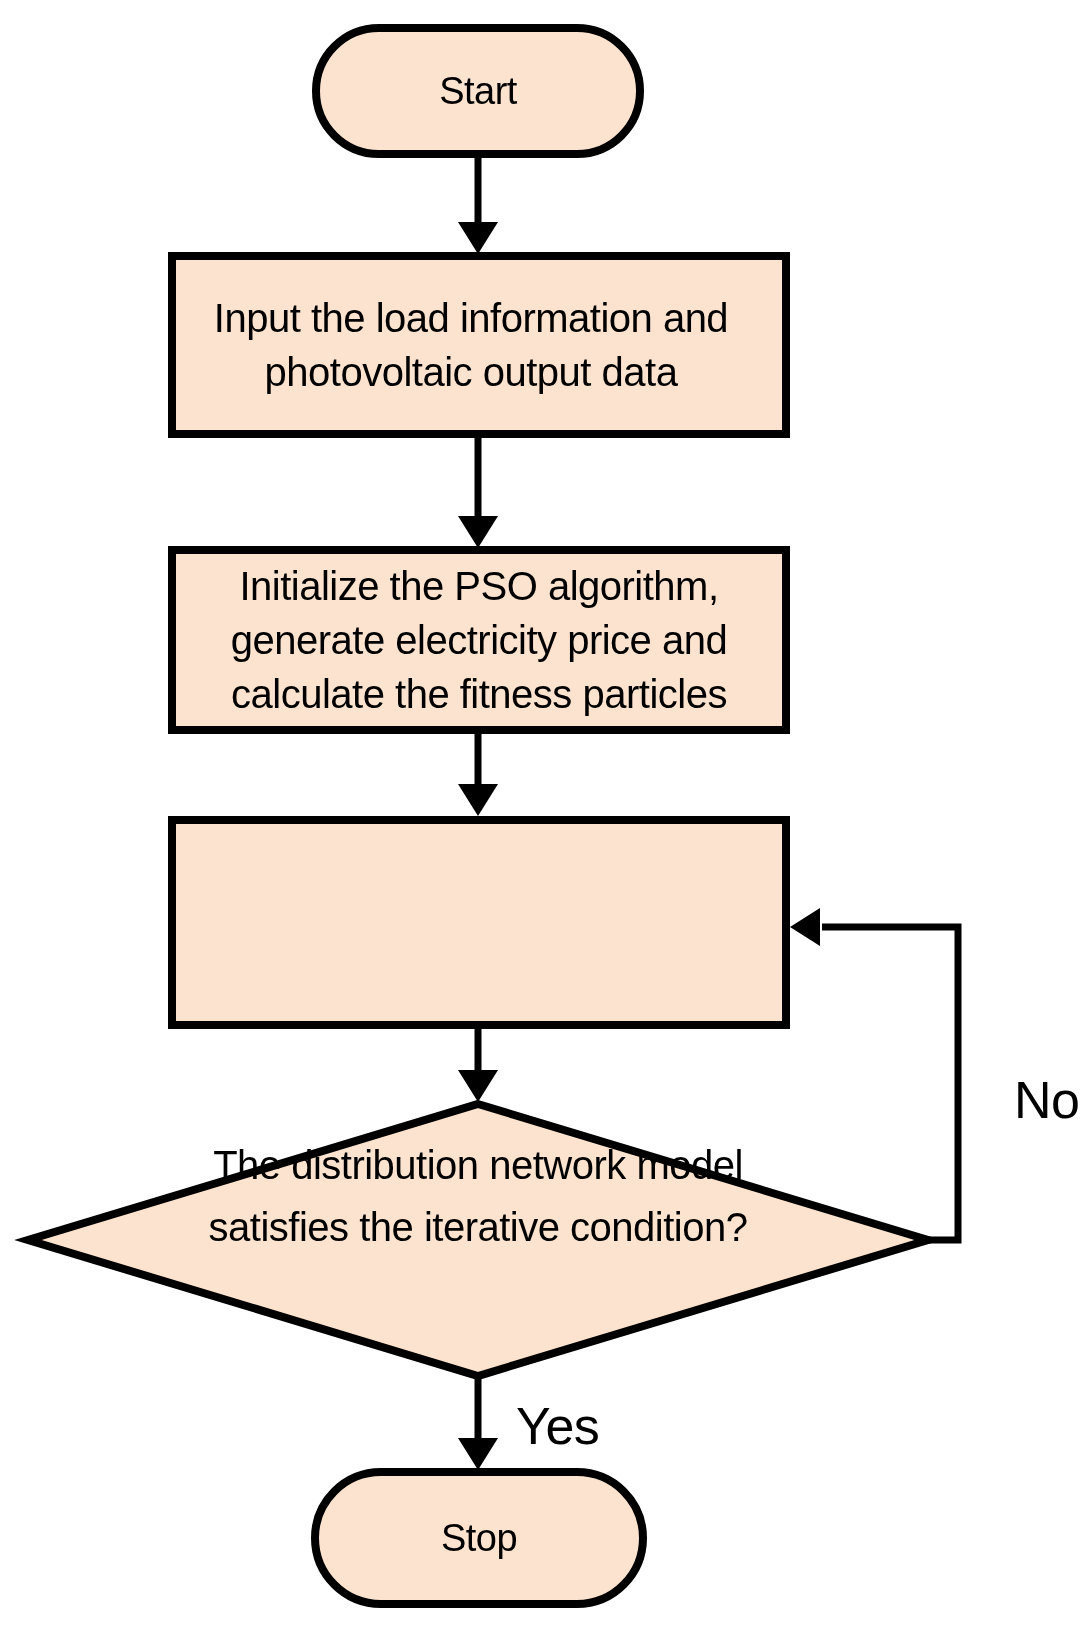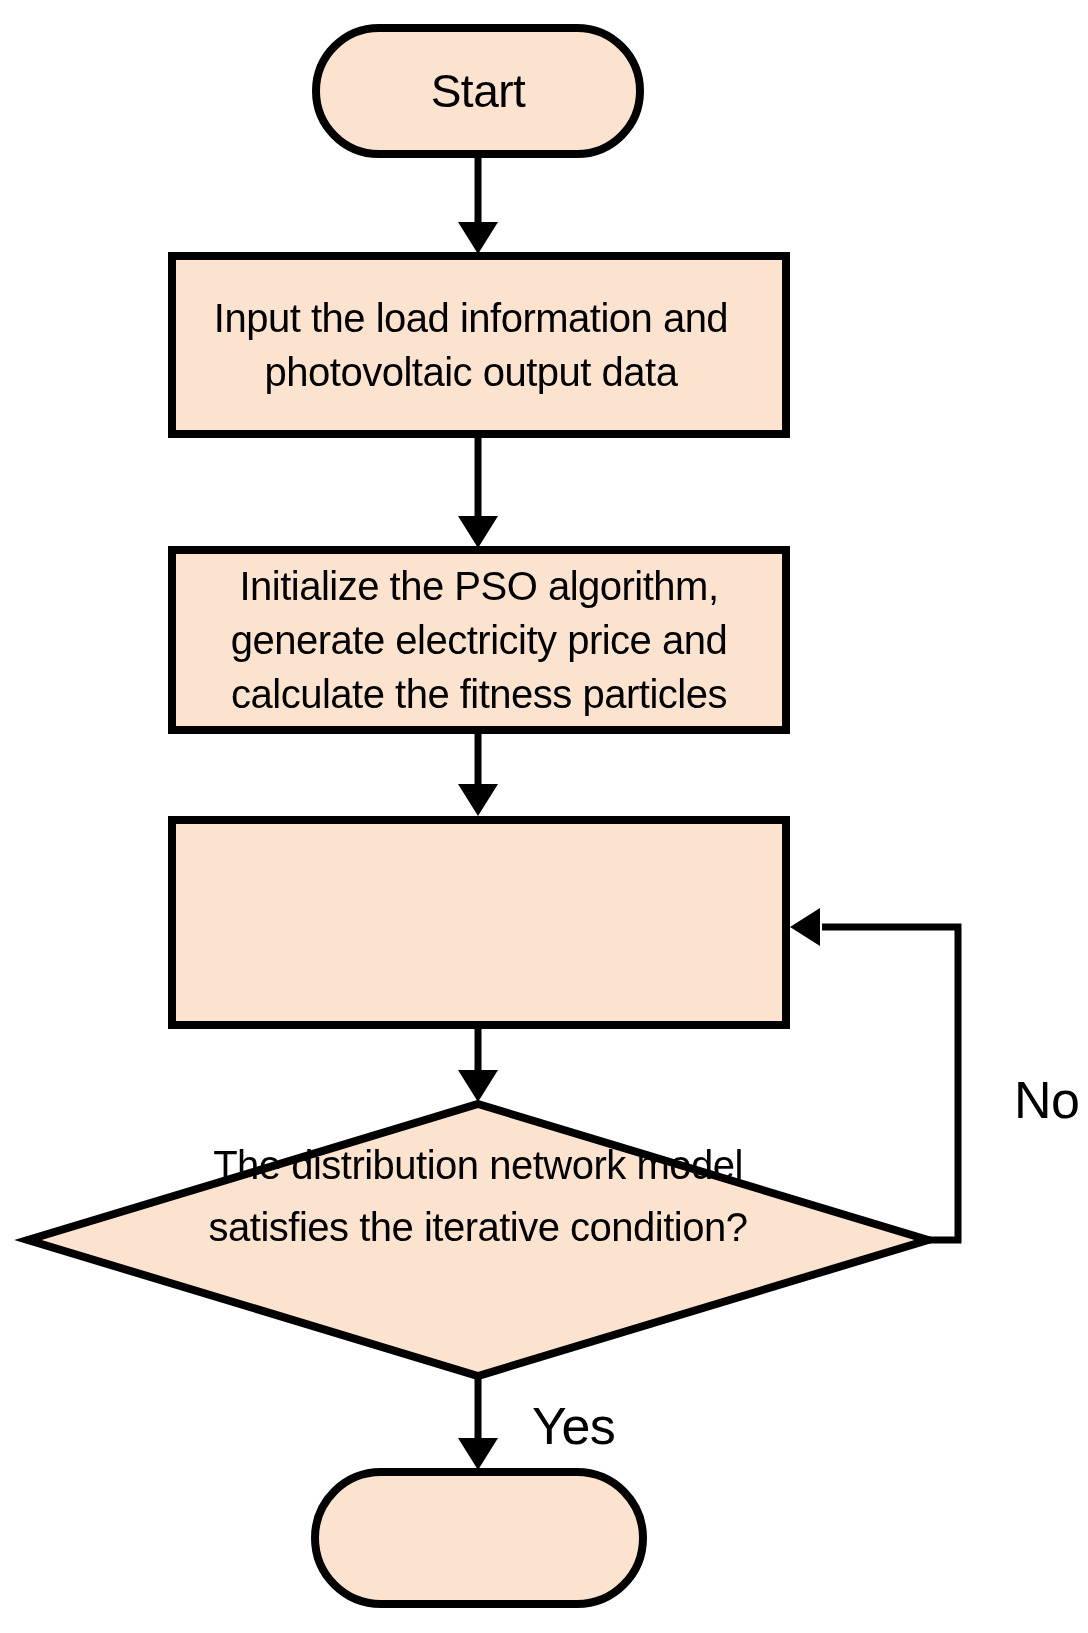--- a/index.html
+++ b/index.html
@@ -39,21 +39,21 @@
     display: flex;
     align-items: center;
     justify-content: center;
     text-align: center;
     white-space: pre;
     letter-spacing: -0.5px;
     line-height: 54px;
     font-size: 40px;
   }
   .label.terminator {
-    font-size: 46px;
+    font-size: 38px;
   }
   .label.decision {
     line-height: 62px;
   }
   .edge-label {
     position: absolute;
     font-size: 52px;
     letter-spacing: -0.5px;
     white-space: pre;
   }
@@ -113,17 +113,18 @@
 photovoltaic output data</div>
 
   <div class="label" style="left:172px; top:550px; width:614px; height:180px;">Initialize the PSO algorithm,
 generate electricity price and
 calculate the fitness particles</div>
 
 
   <div class="label decision" style="left:68px; top:1060px; width:820px; height:272px;">The distribution network model
 satisfies the iterative condition?</div>
 
+  <div class="label terminator" style="left:315px; top:1472px; width:328px; height:132px;">Stop</div>
 
-  <div class="edge-label" style="left:516px; top:1396px;margin-left:16px;">Yes</div>
+  <div class="edge-label" style="left:516px; top:1396px;">Yes</div>
 
   <div class="edge-label" style="left:1014px; top:1070px;">No</div>
 </div>
 
 </body></html>

